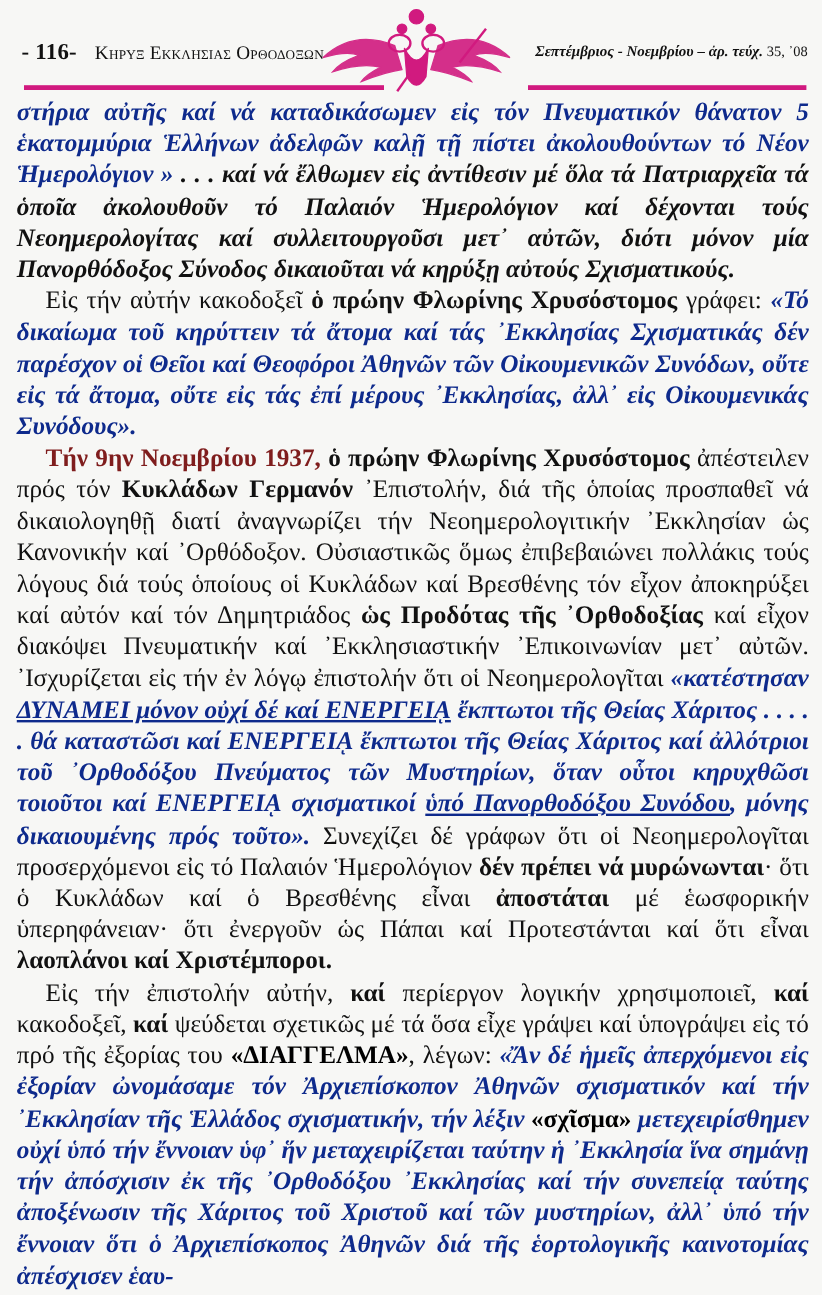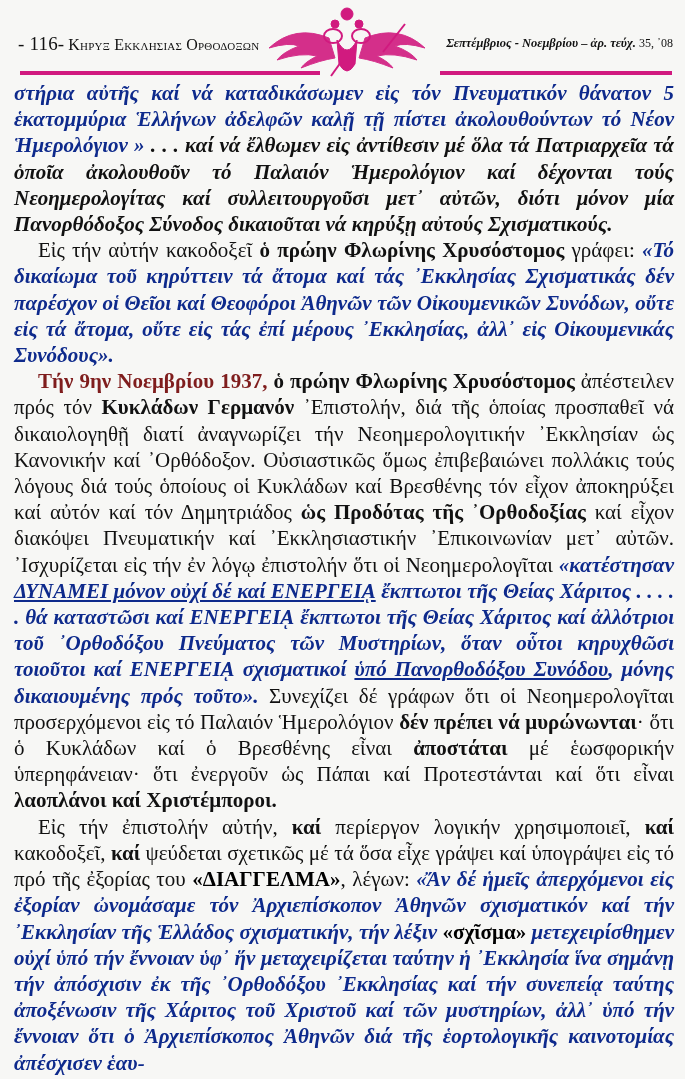--- a/index.html
+++ b/index.html
@@ -10,22 +10,22 @@
     color: #111;
   }
   .page { position: relative; width: 685px; height: 1079px; }
 
   
   .header { position: absolute; left: 0; top: 0; width: 685px; height: 78px; }
   .hdr-left {
     position: absolute; left: 18px; top: 33px;
     font-size: 15px; letter-spacing: 0.2px; white-space: nowrap;
   }
-  .hdr-left .pnum { font-size: 19px; font-weight: normal; }
-  .hdr-left .title { font-variant: small-caps; font-size: 16px; }
+  .hdr-left .pnum { font-size: 19px; font-weight: bold; }
+  .hdr-left .title { font-variant: small-caps; font-size: 16px; margin-left: 11px; }
   .hdr-right {
     position: absolute; right: 12px; top: 36px;
     font-size: 12.5px; white-space: nowrap; font-style: italic; font-weight: bold;
   }
   .hdr-right .issue { font-size: 12px; font-style: normal; font-weight: normal; margin-top: 32px; }
   .rule {
     position: absolute; height: 4px; background: #d11a7f; top: 71px;
   }
   .rule.left { left: 20px; width: 300px; }
   .rule.right { left: 440px; width: 232px; }

